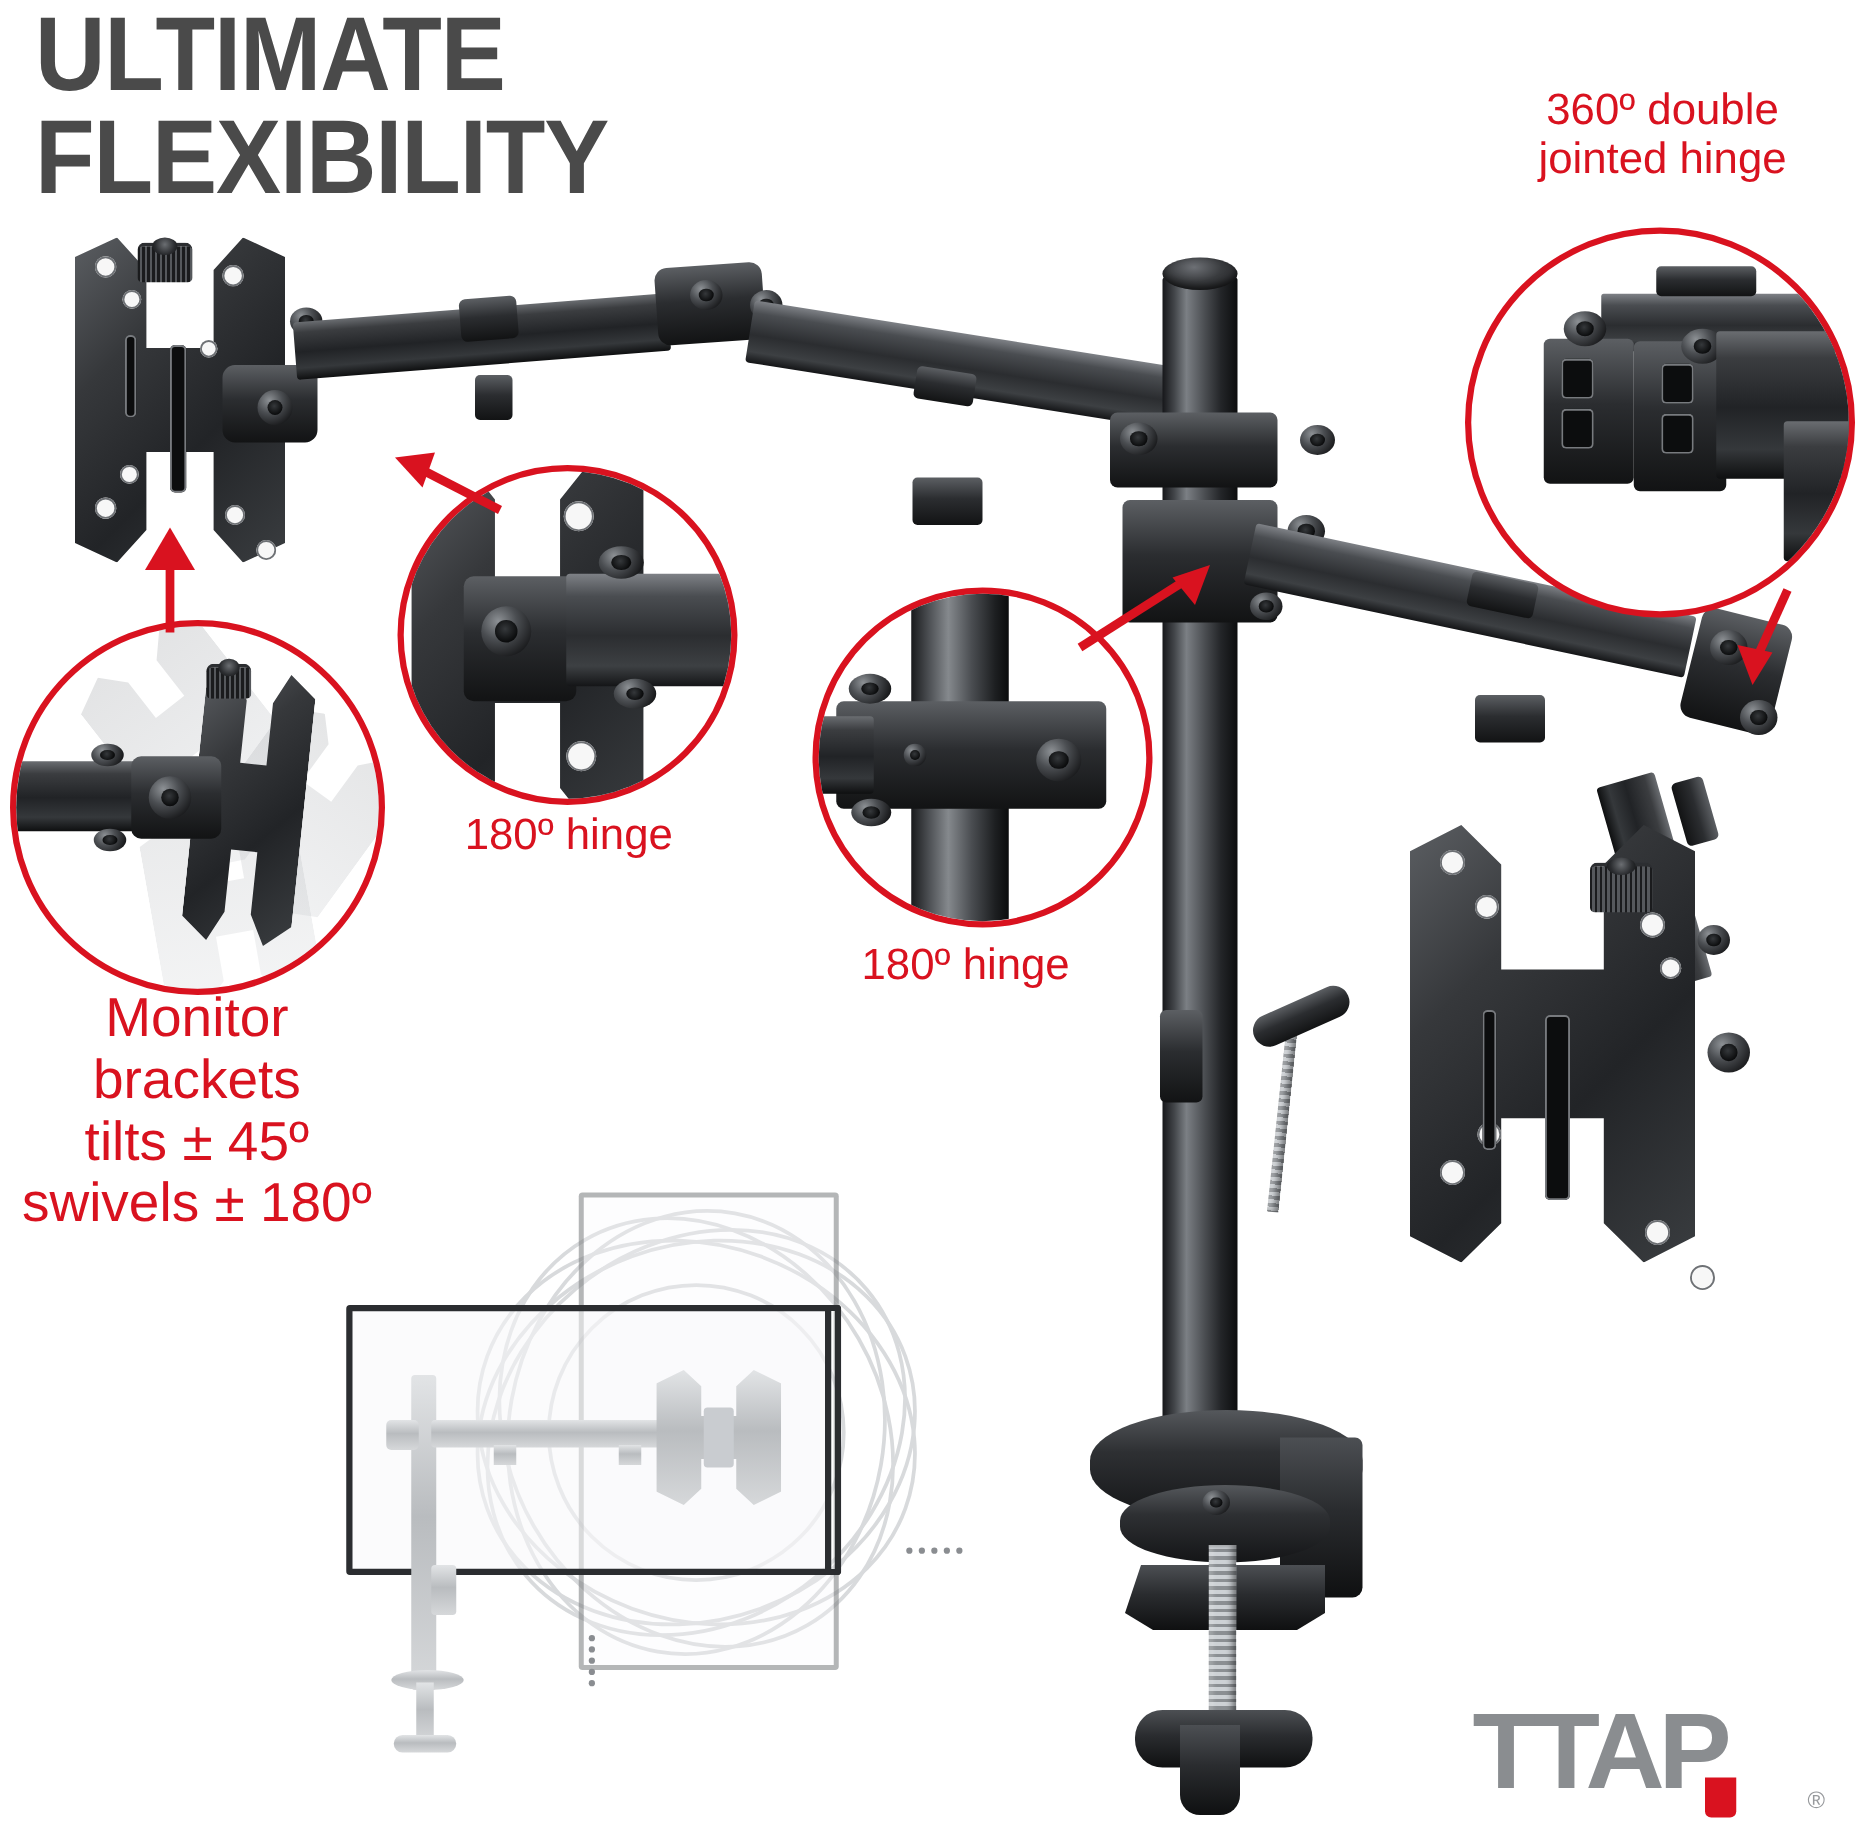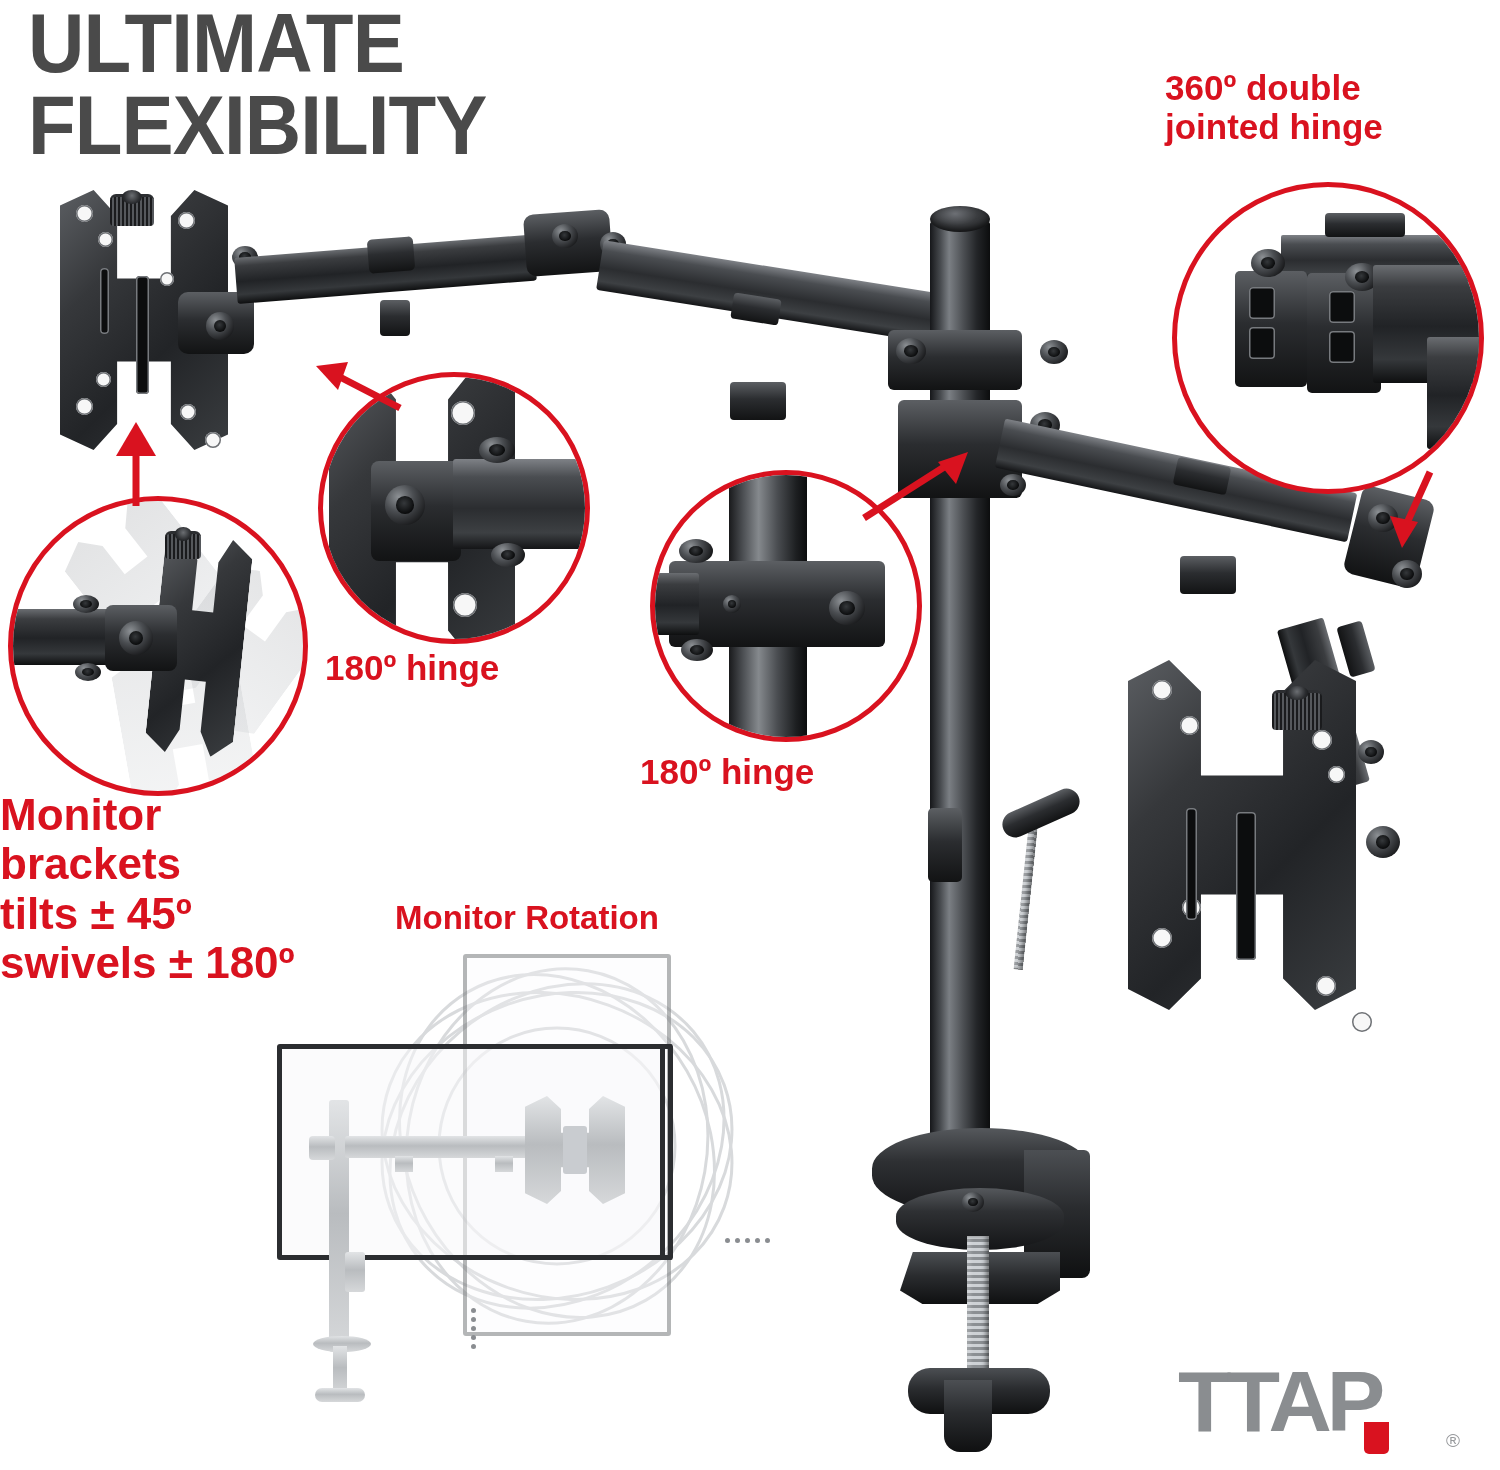--- a/index.html
+++ b/index.html
@@ -24,22 +24,23 @@
     line-height: 0.98;
     letter-spacing: -1px;
     color: #4a4a4a;
     transform: scaleX(0.93);
     transform-origin: left top;
     white-space: pre-line;
   }
   .callout {
     position: absolute;
     color: #d9121f;
-    font-weight: 700;
+    font-weight: 400;
     line-height: 1.12;
+    text-align: center;
     white-space: pre-line;
   }
   #callout-hinge360 { left: 1165px; top: 68px; width: 330px; font-size: 35px; }
   #callout-brackets { left: 0px;   top: 790px; width: 315px; font-size: 44px; }
   #callout-hinge-a  { left: 325px; top: 648px; width: 260px; font-size: 35px; }
   #callout-hinge-b  { left: 640px; top: 752px; width: 265px; font-size: 35px; }
   #callout-rotation { left: 395px; top: 900px; width: 300px; font-size: 33px; }
 
   
   .inset {
@@ -333,21 +334,20 @@
     <path d="M40 8 L60 42 L20 42 Z" fill="#d9121f"></path>
   </svg>
 
   <div class="callout" id="callout-hinge360">360º double
 jointed hinge</div>
   <div class="callout" id="callout-hinge-a">180º hinge</div>
   <div class="callout" id="callout-hinge-b">180º hinge</div>
   <div class="callout" id="callout-brackets">Monitor brackets
 tilts ± 45º
 swivels ± 180º</div>
-  <div class="callout" id="callout-rotation">Monitor Rotation</div>
 
   <div id="rotation-diagram">
 
     <svg class="swirl" viewBox="0 0 520 420">
       <g stroke="#b9bcc0" stroke-width="3" fill="none" opacity="0.55">
         <ellipse cx="262" cy="206" rx="178" ry="150" transform="rotate(20 262 206)"></ellipse>
         <ellipse cx="262" cy="206" rx="178" ry="150" transform="rotate(60 262 206)"></ellipse>
         <ellipse cx="262" cy="206" rx="178" ry="150" transform="rotate(100 262 206)"></ellipse>
         <ellipse cx="262" cy="206" rx="178" ry="150" transform="rotate(140 262 206)"></ellipse>
         <ellipse cx="262" cy="206" rx="178" ry="150" transform="rotate(160 262 206)"></ellipse>

